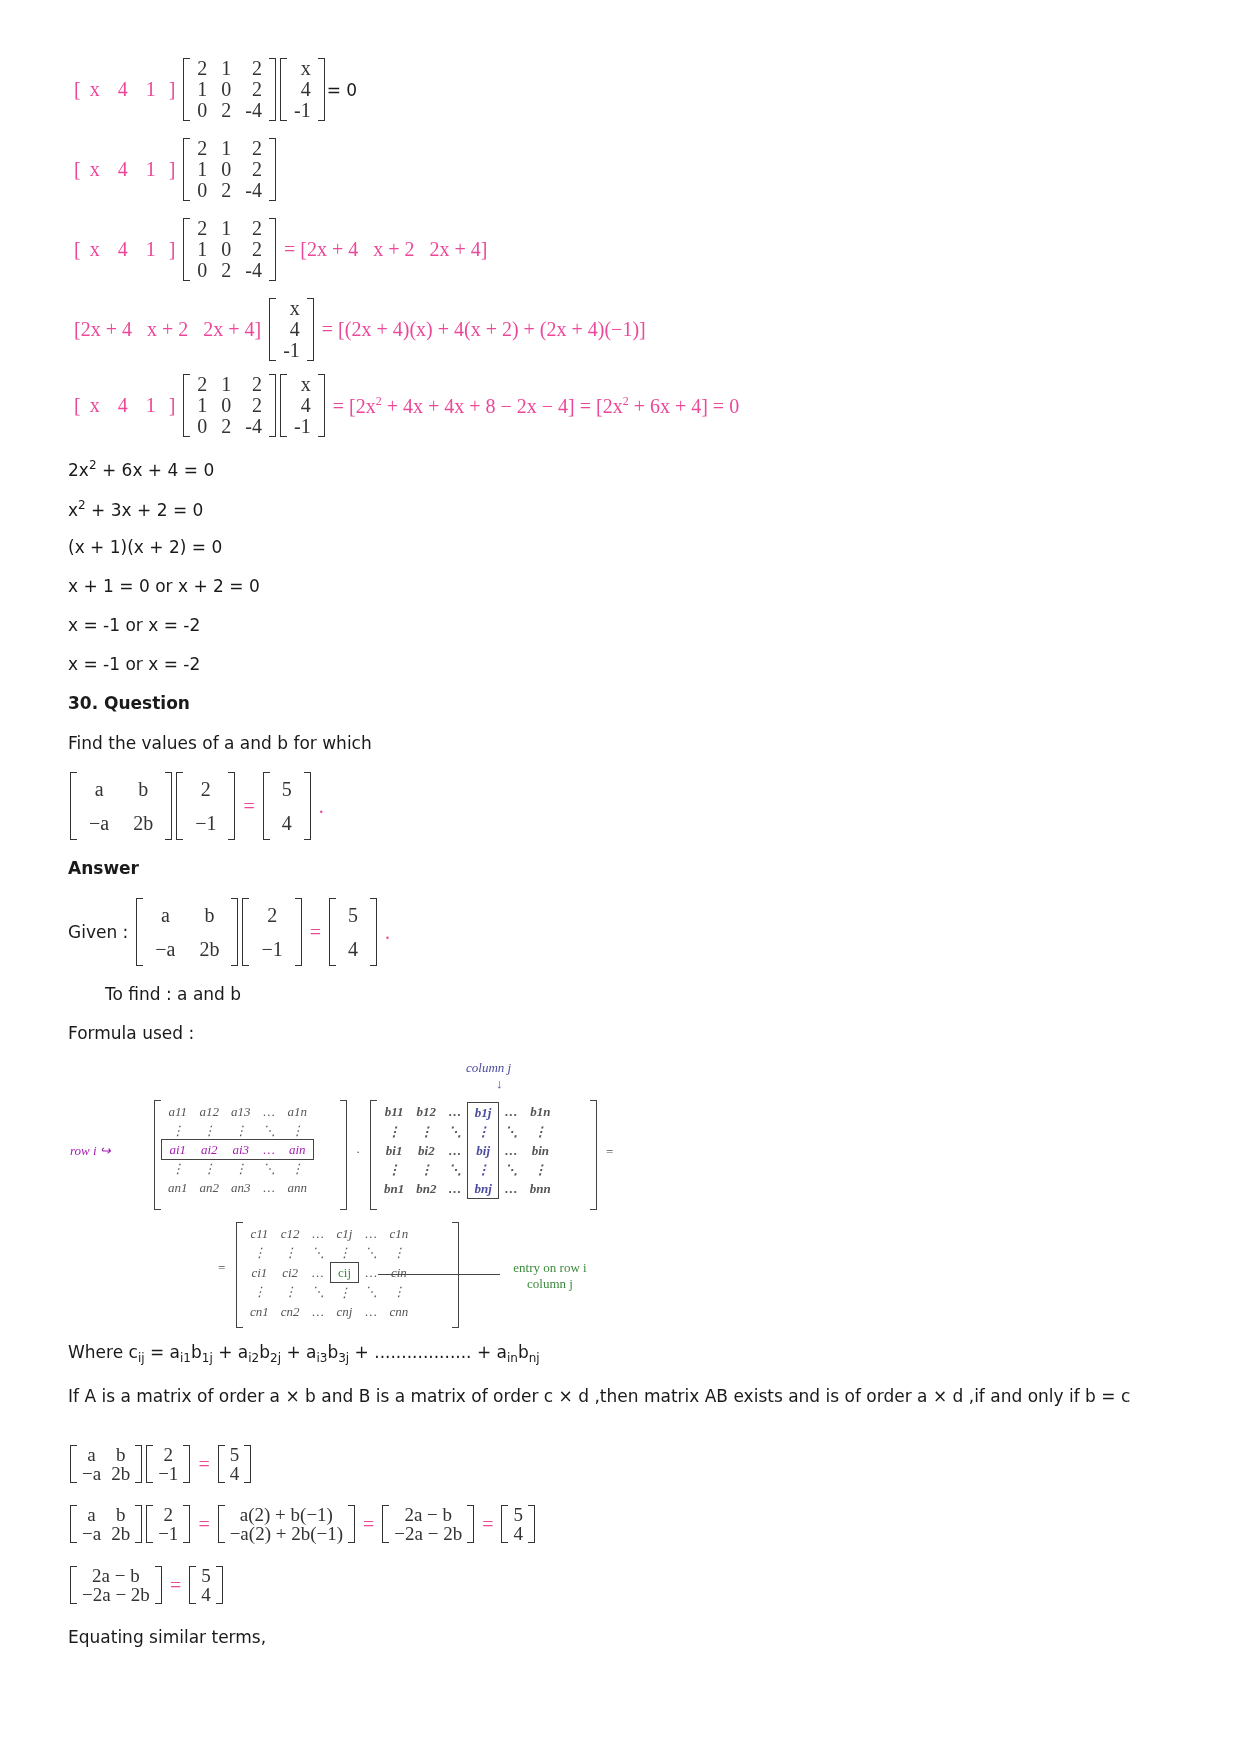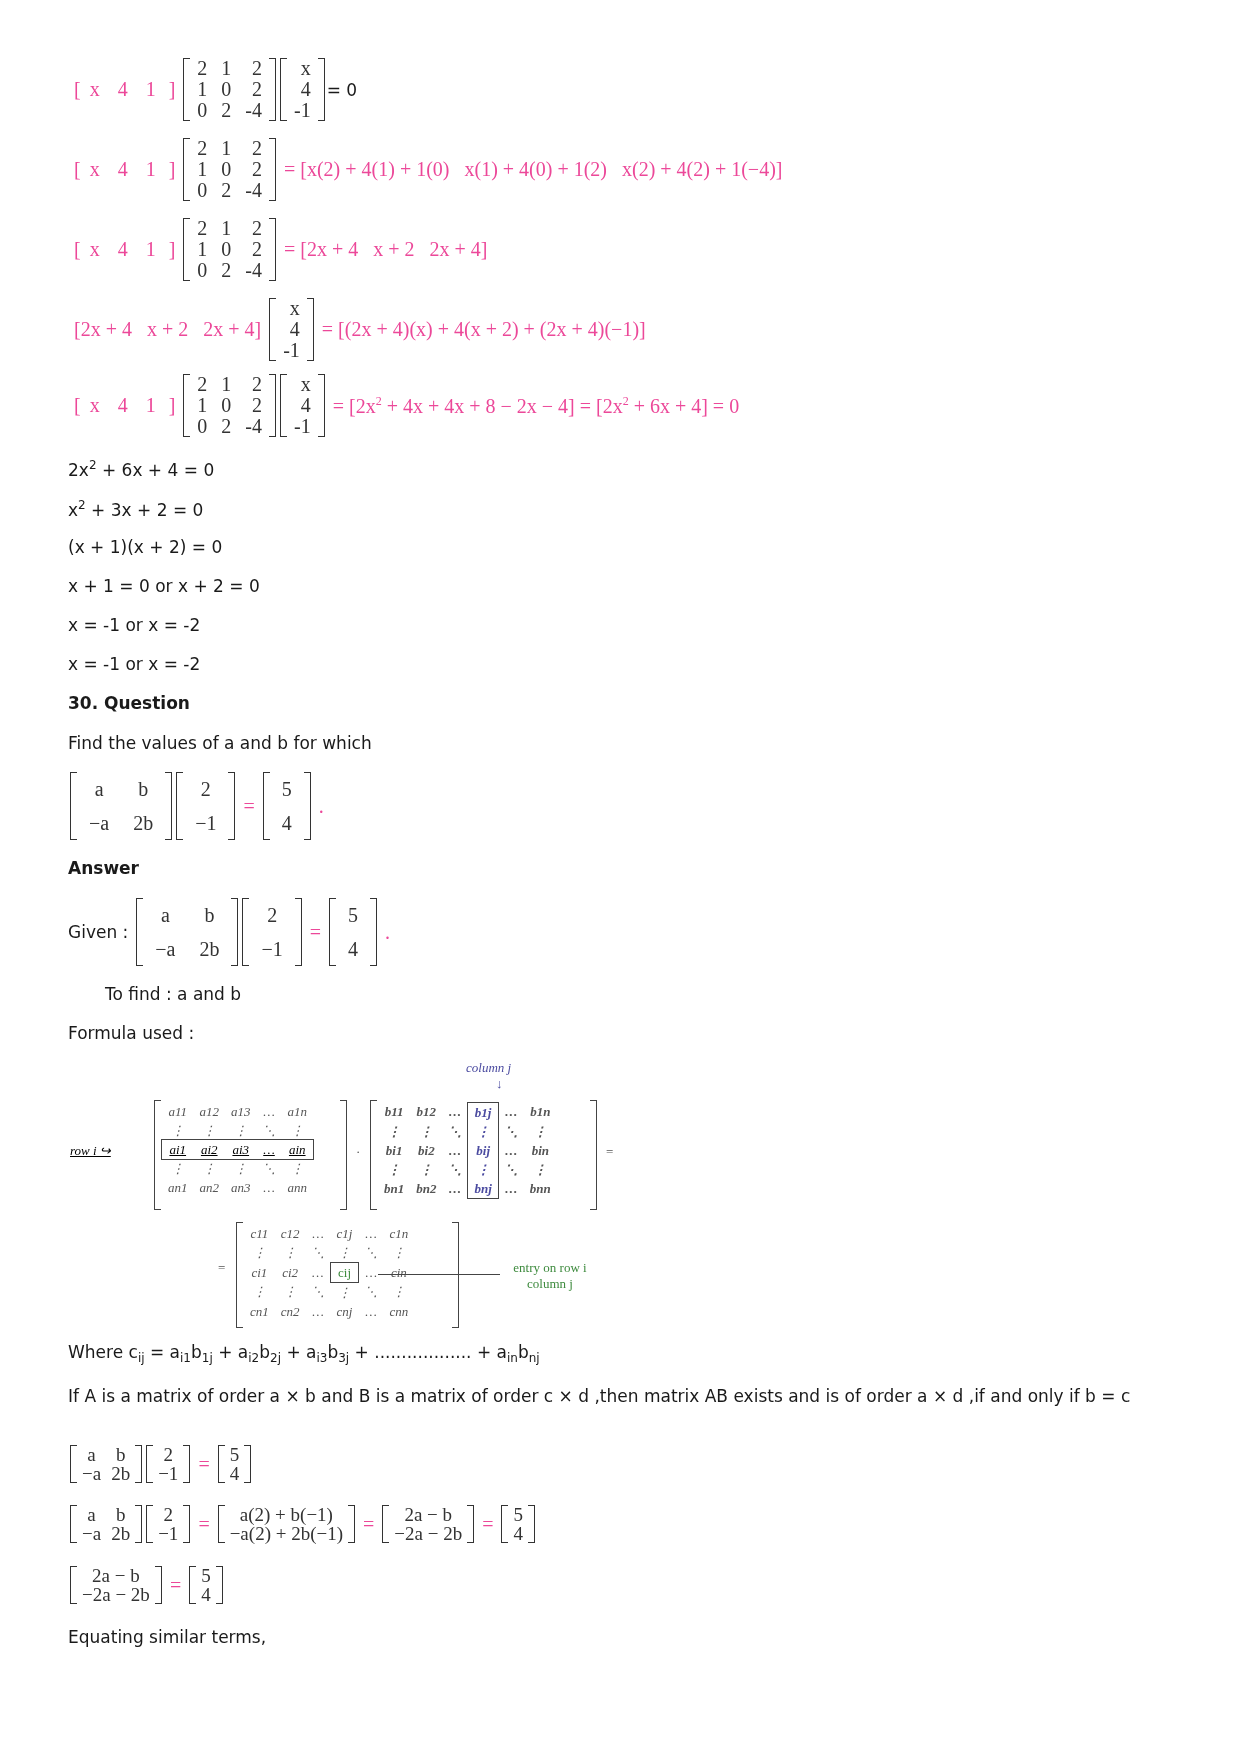--- a/index.html
+++ b/index.html
@@ -17,21 +17,21 @@
   .mat td { padding:0 7px; text-align:right; line-height:21px; font-family:"Liberation Serif", serif; font-size:20px; color:#333; }
   .mat.tall td { line-height:34px; text-align:center; padding:0 12px; }
   .mat.small td { line-height:19px; font-size:19px; padding:0 5px; text-align:center;}
   .rowv { display:inline-block; margin-right:4px; }
   .rowv span { display:inline-block; margin:0 9px; }
   .txt { margin:0 6px; font-family:"Liberation Serif", serif; font-size:20px; color:#ec4899; }
   sup { font-size:12px; }
   sub { font-size:12px; }
   
   .diagram { position:absolute; left:68px; top:1060px; width:560px; height:270px; font-family:"Liberation Serif", serif; font-style:italic; font-size:13px; color:#555; }
-  .diagram .lbl-red { color:#000000;text-decoration:underline; }
+  .diagram .lbl-red { color:#a21caf; }
   .diagram .lbl-blue { color:#4b4ba0; }
   .diagram .lbl-green { color:#3d8a3d; font-style:normal; }
   .dm { position:absolute; }
   .dm table { border-collapse:collapse; }
   .dm td { padding:0 6px; text-align:center; height:19px; font-size:13px; }
   .dbr { position:absolute; border:1.5px solid #444; width:6px; }
 </style>
 </head>
 <body>
 
@@ -98,21 +98,20 @@
           </tr>
     <tr>
             <td>0</td>
             <td>2</td>
             <td>-4</td>
           </tr>
   </tbody>
       </table>
       <span class="br r"></span>
     </span>
-  <span class="txt" style="white-space:pre">= [x(2) + 4(1) + 1(0)   x(1) + 4(0) + 1(2)   x(2) + 4(2) + 1(−4)]</span>
 </div>
 
 <div class="line eq" style="top:218px;">
   <span class="txt">[<span class="rowv"><span>x</span><span>4</span><span>1</span></span>]</span>
   <span class="mat">
       <span class="br l"></span>
       <table>
     <tbody>
           <tr>
             <td>2</td>

